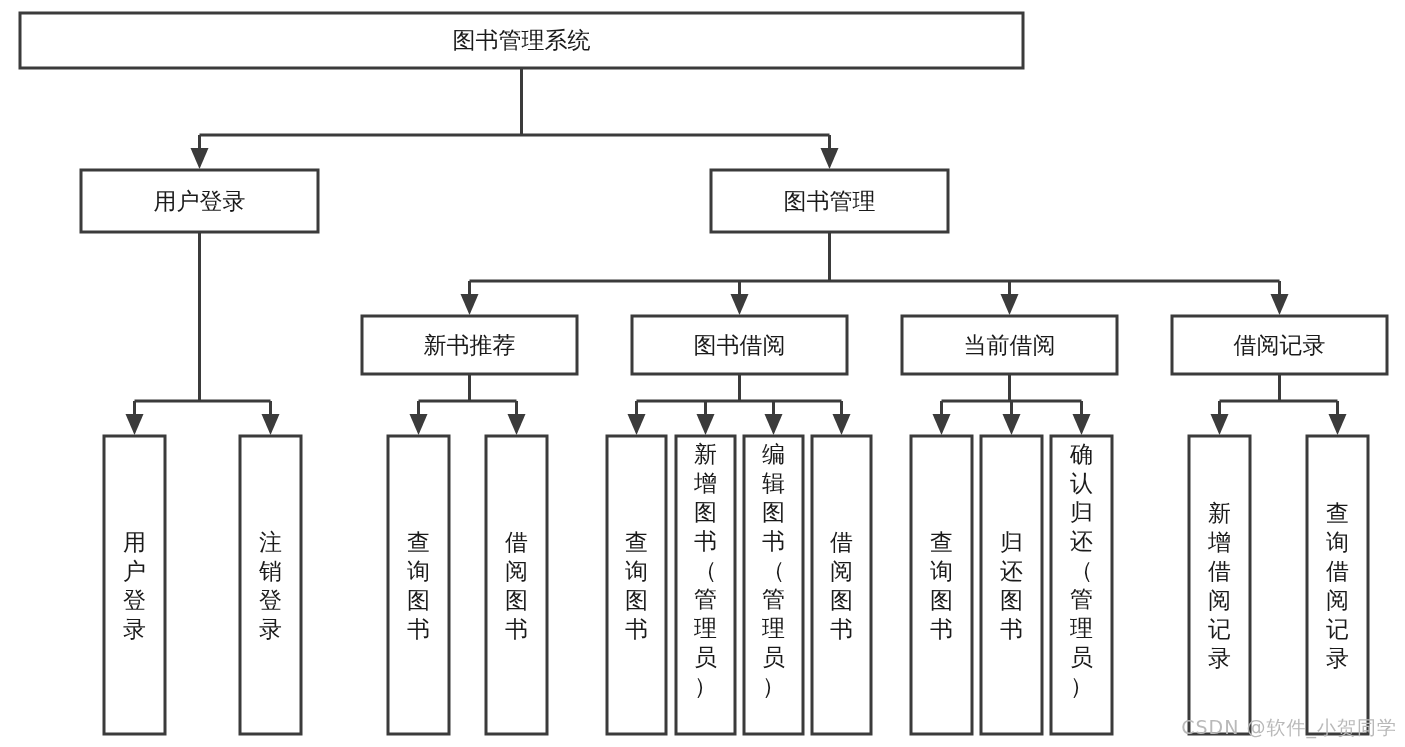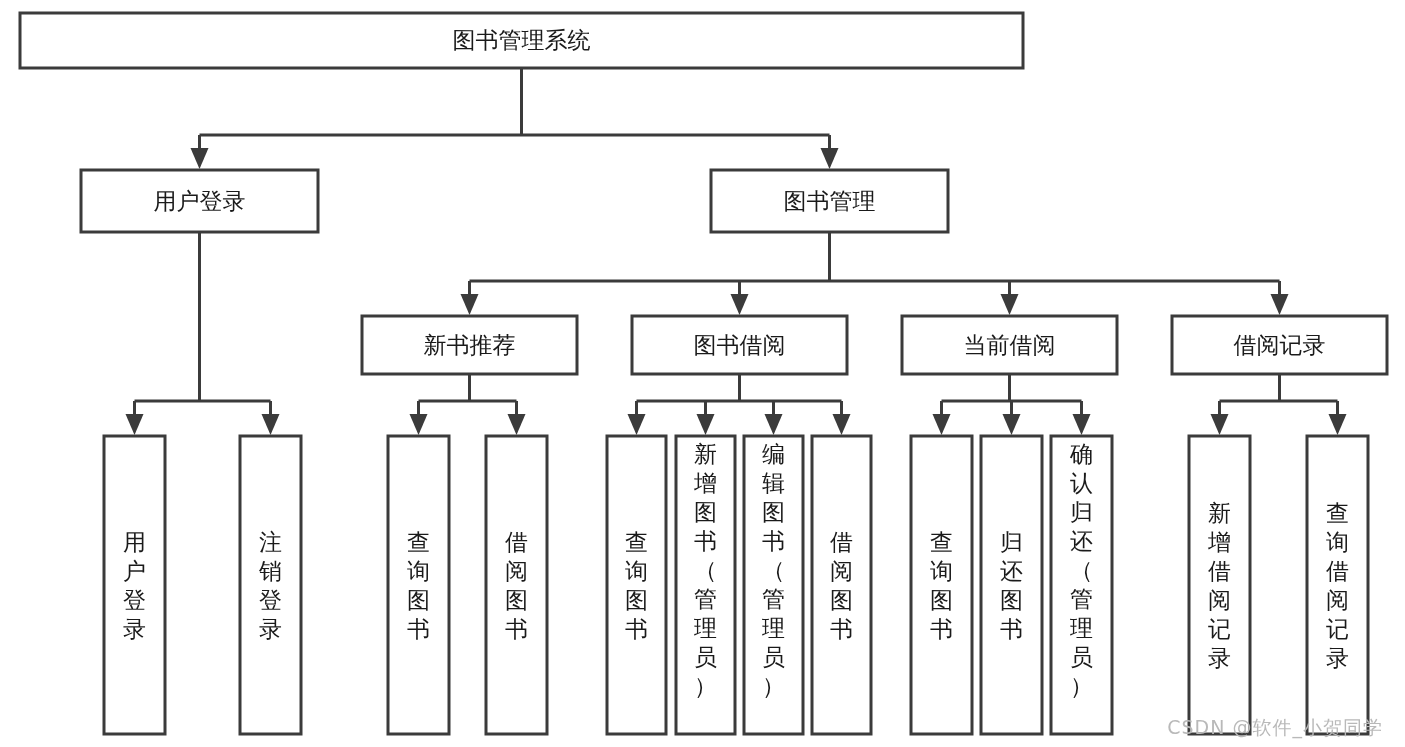--- a/index.html
+++ b/index.html
@@ -14,21 +14,21 @@
   .arrow-head{fill:#3b3b3b;stroke:none;}
   .node-label-h{
     font-family:"DejaVu Sans","Liberation Sans",sans-serif;
     font-size:23px;fill:#1a1a1a;text-anchor:middle;dominant-baseline:middle;
   }
   .node-label-v{
     font-family:"DejaVu Sans","Liberation Sans",sans-serif;
     font-size:23px;fill:#1a1a1a;text-anchor:middle;
   }
   .watermark{
-    position:absolute;right:22px;bottom:6px;
+    position:absolute;right:8px;bottom:6px;
     font-family:"DejaVu Sans","Liberation Sans",sans-serif;
     font-size:19px;color:#b9b9b9;letter-spacing:1px;white-space:nowrap;
   }
 </style>
 </head>
 <body>
 
 <svg id="diagram" viewBox="0 0 1405 747">
   <g id="edge-layer">
       <g>

